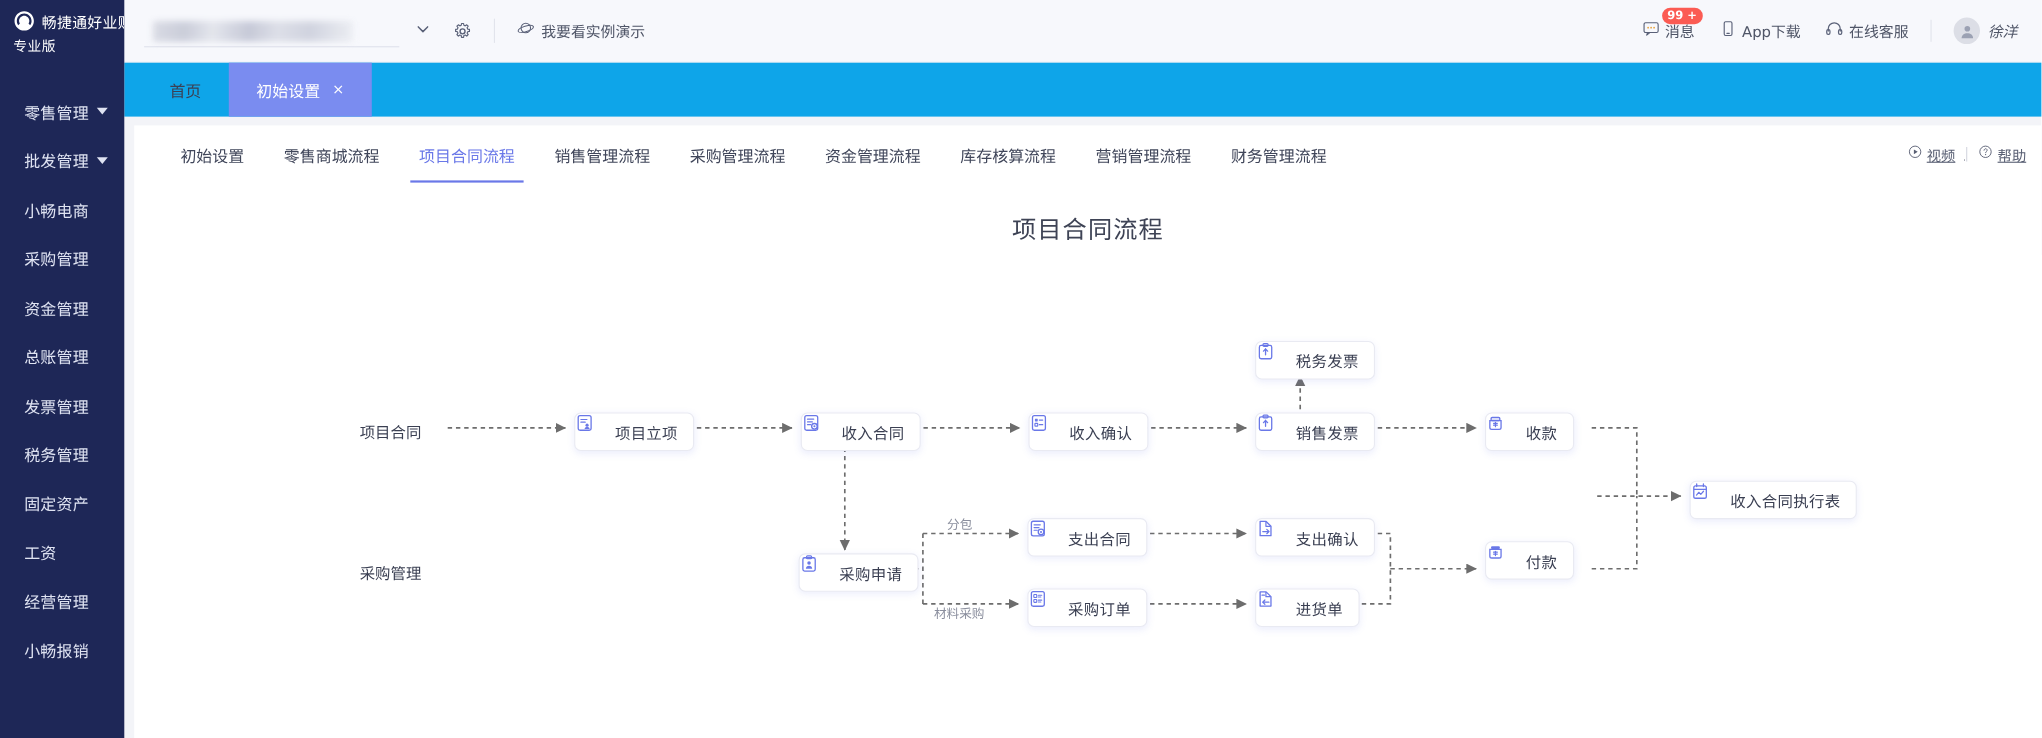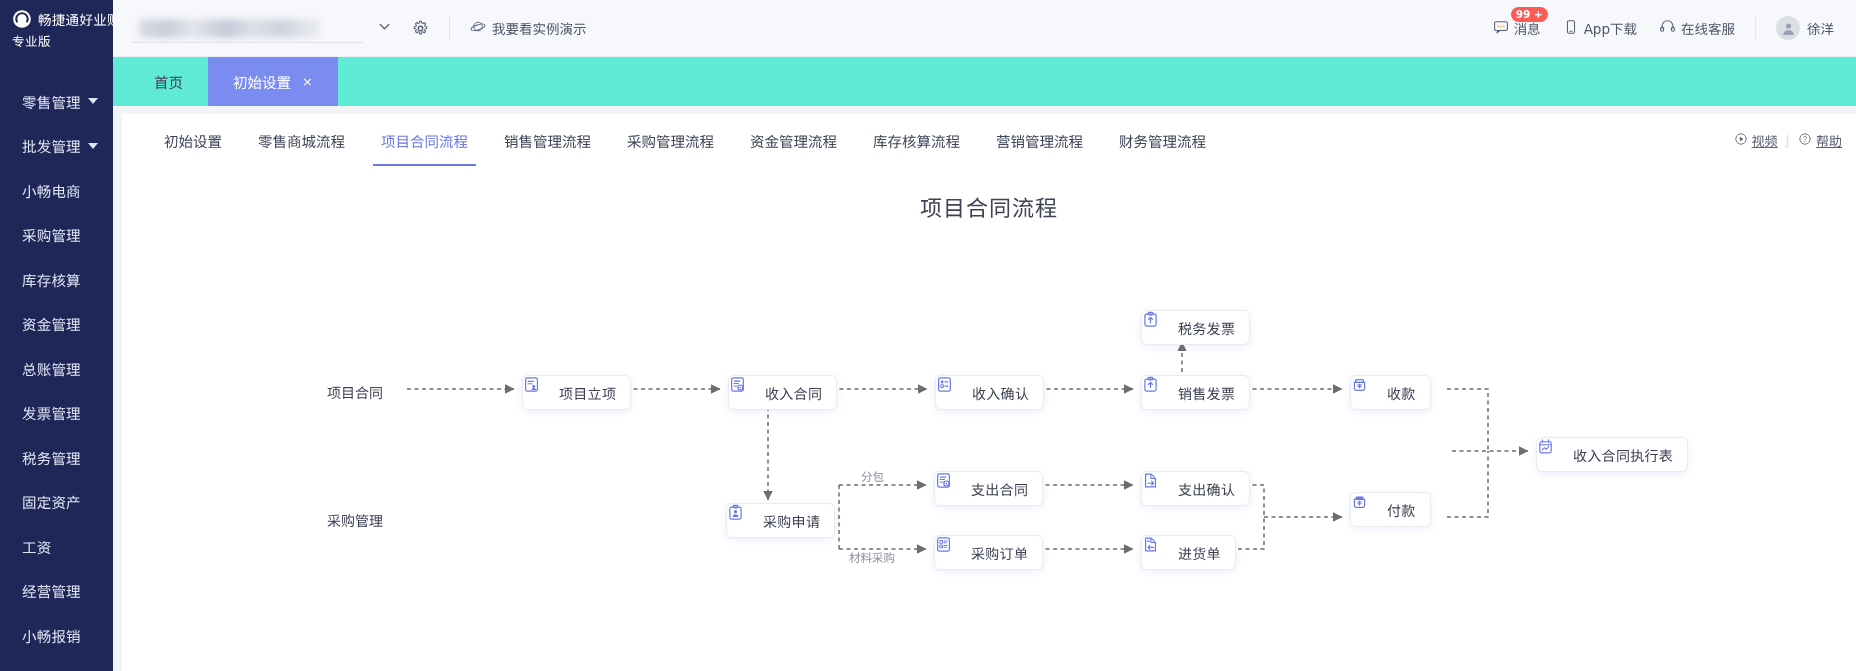--- a/index.html
+++ b/index.html
@@ -86,25 +86,25 @@
     background: #fb5b53; color: #fff; font-size: 10.5px;
     border-radius: 9px; padding: 1px 5px 1px 5px; line-height: 13px;
     font-weight: 600; white-space: nowrap;
   }
   .hdr-sep { width: 1px; height: 20px; background: #e2e4ec; margin-left: 20px; }
   .avatar {
     width: 24px; height: 24px; border-radius: 50%;
     background: #dcdee6; margin-left: 20px; display: flex;
     align-items: center; justify-content: center;
   }
-  .user-name { color: #4f5567; font-size: 13.5px; margin-left: 7px; white-space: nowrap; }
+  .user-name { color: #4f5567; font-size: 13.5px; margin-left: 7px; white-space: nowrap; font-style: italic; }
 
   
   .tabbar {
-    height: 49px; min-height: 49px; background: #5eead4;
+    height: 49px; min-height: 49px; background: #0ea5e9;
     display: flex; align-items: stretch; padding-left: 16px;
   }
   .tab {
     display: flex; align-items: center; padding: 0 25px;
     font-size: 14.5px; color: #3b4054; cursor: pointer; white-space: nowrap;
   }
   .tab.active { background: #7a8cf0; color: #ffffff; }
   .tab-close {
     margin-left: 11px; font-size: 13px; color: #ffffff; cursor: pointer; line-height: 1;
   }
@@ -185,23 +185,20 @@
         </div>
         <div class="menu-item">
           <span>批发管理</span>
           <span class="caret"></span>
         </div>
         <div class="menu-item">
           <span>小畅电商</span>
         </div>
         <div class="menu-item">
           <span>采购管理</span>
-        </div>
-        <div class="menu-item">
-          <span>库存核算</span>
         </div>
         <div class="menu-item">
           <span>资金管理</span>
         </div>
         <div class="menu-item">
           <span>总账管理</span>
         </div>
         <div class="menu-item">
           <span>发票管理</span>
         </div>

